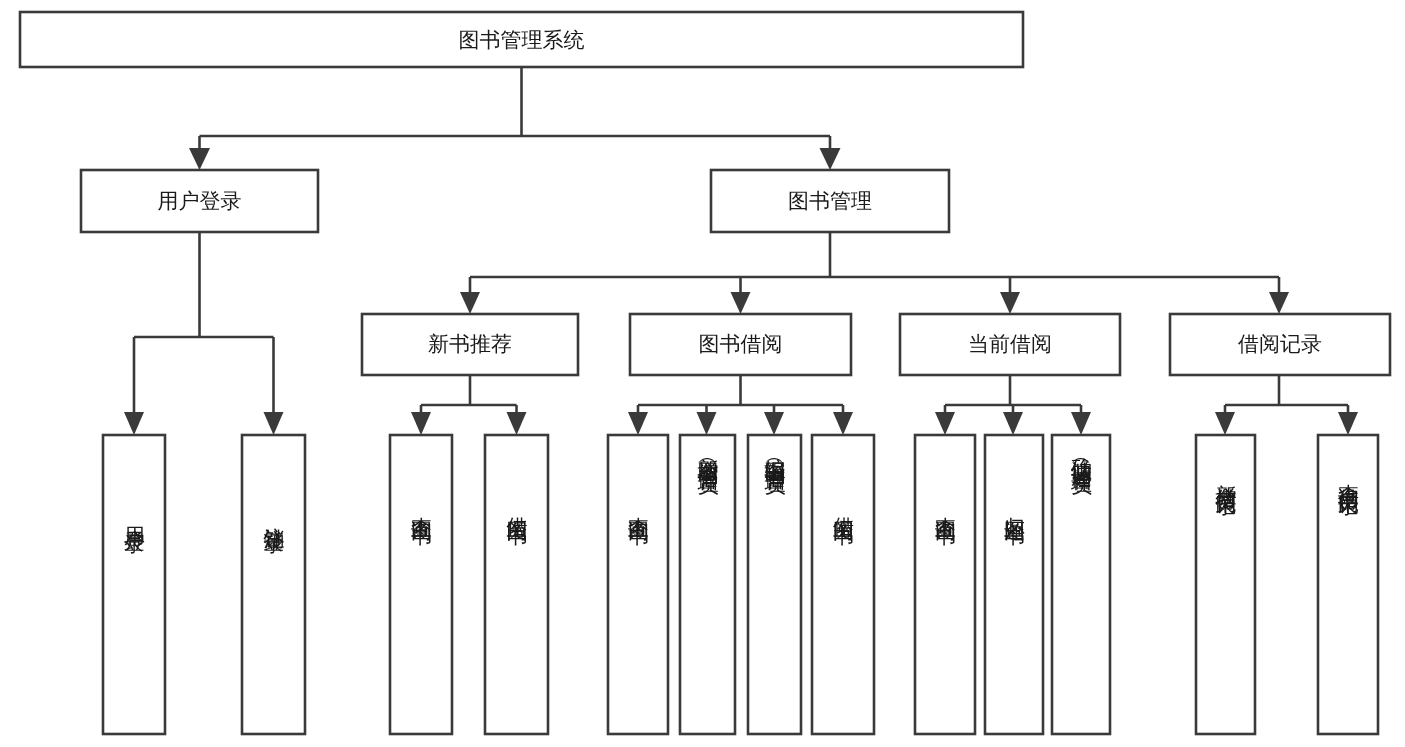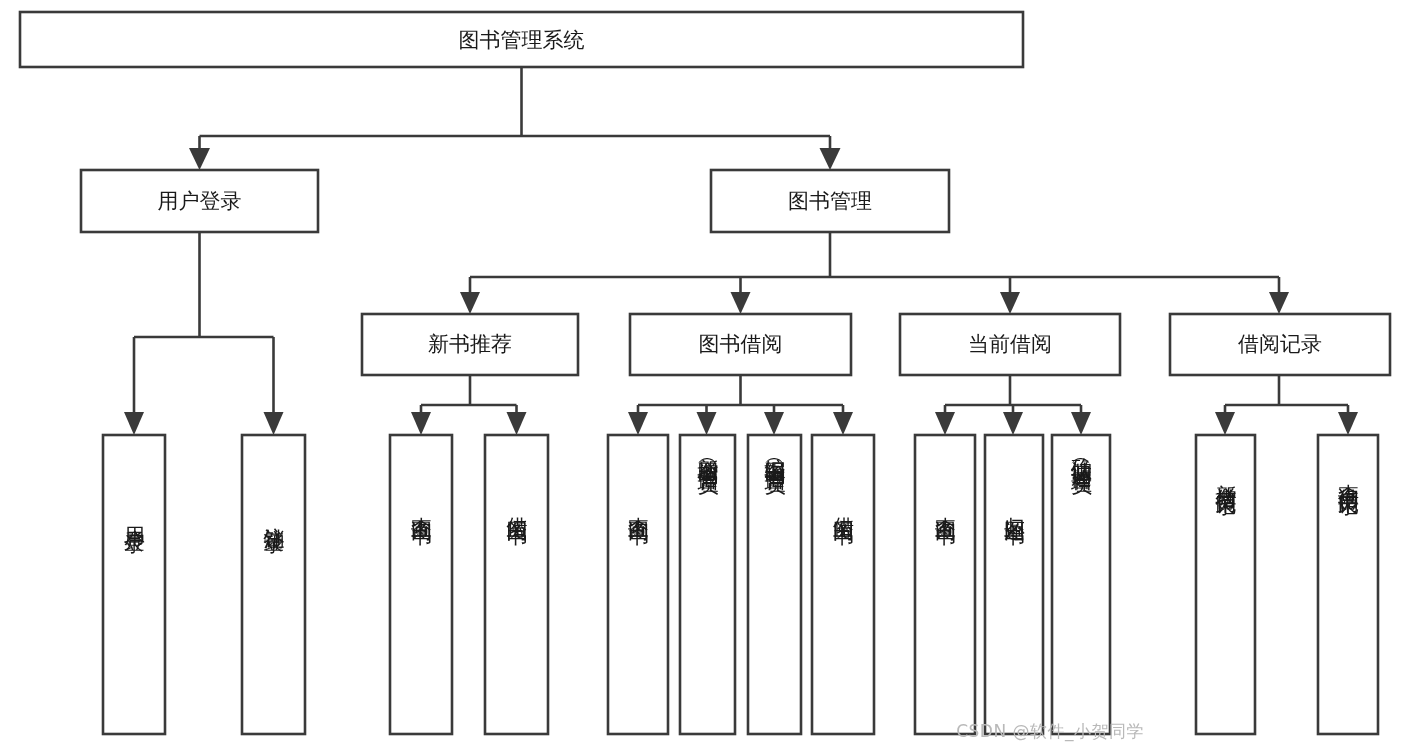--- a/index.html
+++ b/index.html
@@ -225,14 +225,13 @@
     <span class="vlabel" style="margin-top:6px;">确认归还（管理员）</span>
   </div>
 
   <div class="vlabel-wrap" style="left:1196px; top:435px; width:59px; height:299px;">
     <span class="vlabel" style="margin-top:32px;">新增借阅记录</span>
   </div>
   <div class="vlabel-wrap" style="left:1318px; top:435px; width:60px; height:299px;">
     <span class="vlabel" style="margin-top:32px;">查询借阅记录</span>
   </div>
 
-  <div class="watermark">CSDN @软件_小贺同学</div>
 </div>
 
 </body></html>

